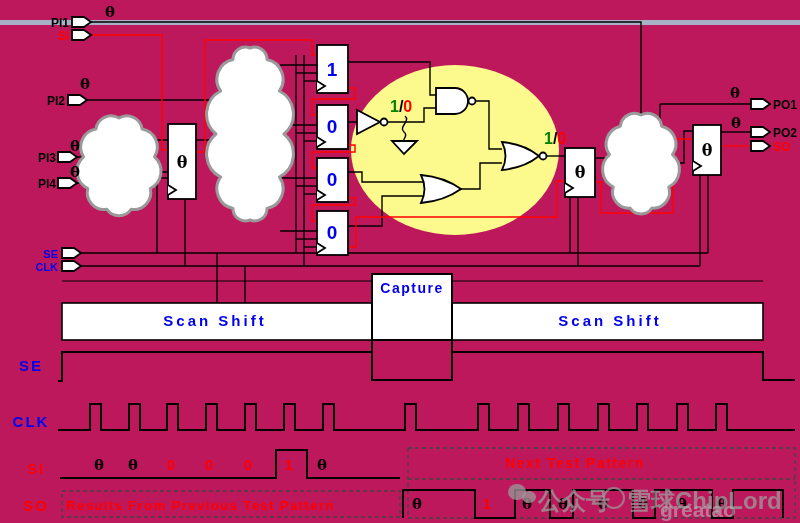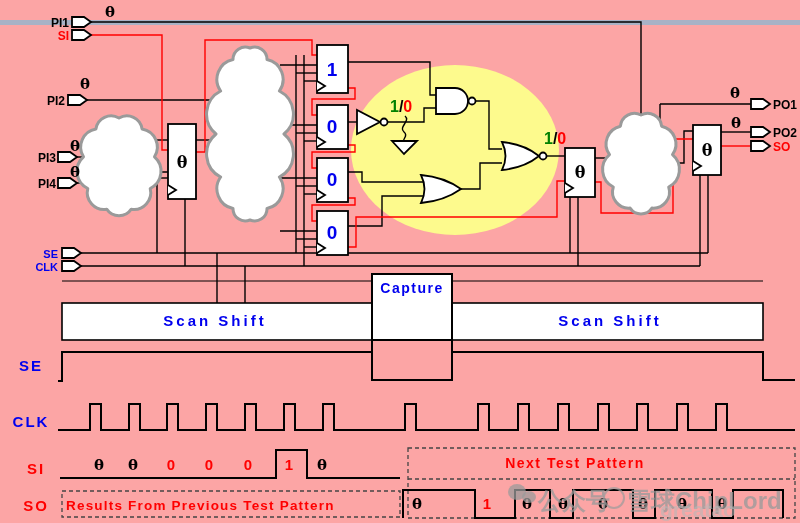--- a/index.html
+++ b/index.html
@@ -1,16 +1,16 @@
 <!DOCTYPE html>
 <html><head>
 <meta charset="utf-8">
 <style>
   html,body{margin:0;padding:0;background:#fff;}
-  #stage{position:relative;width:800px;height:523px;background:#fca5a5;overflow:hidden;
+  #stage{position:relative;width:800px;height:523px;background:#be185d;overflow:hidden;
          font-family:"Liberation Sans",sans-serif;}
   svg{position:absolute;left:0;top:0;}
   text{font-family:"Liberation Sans",sans-serif;font-weight:bold;}
   .th{font-family:"DejaVu Serif",serif;font-weight:bold;}
   .b{fill:#0000ee}.r{fill:#ff0000}.g{fill:#008000}.blk{fill:#000}
   .wire{stroke:#000;stroke-width:1.4;fill:none}
   .rwire{stroke:#ff0000;stroke-width:1.4;fill:none}
   .box{stroke:#000;stroke-width:1.8;fill:#fff}
   .gate{stroke:#000;stroke-width:1.8;fill:#fff}
   .cloud{stroke:#9a9a9a;stroke-width:3;fill:#fff;stroke-linejoin:round}

